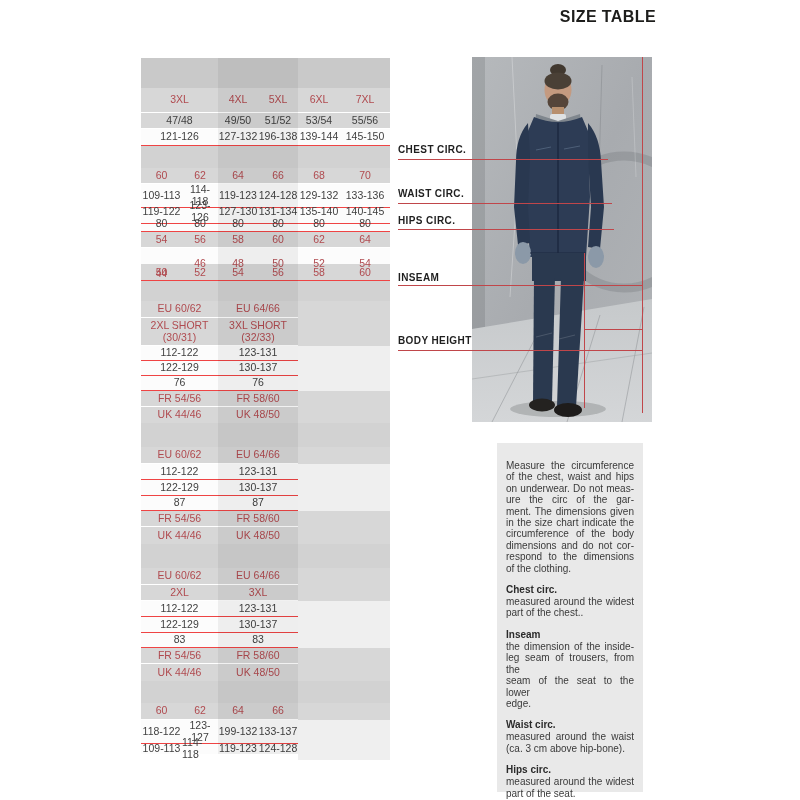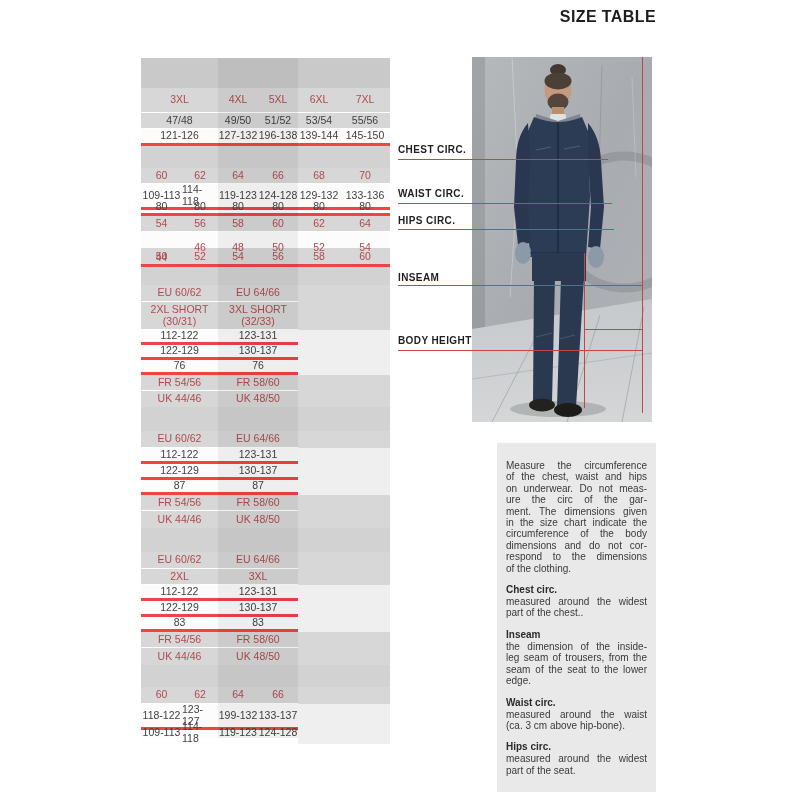--- a/index.html
+++ b/index.html
@@ -14,39 +14,39 @@
   .size-table{position:absolute;left:141px;top:58px;width:249px;}
   .band{position:absolute;left:77px;top:0;width:80px;height:100%;
         background:rgba(0,0,0,0.055);z-index:2;pointer-events:none;}
   .trow{display:grid;grid-template-columns:41px 36px 40px 40px 42px 50px;box-sizing:border-box;}
   .cell{display:flex;flex-direction:column;align-items:center;justify-content:center;
         font-size:10.5px;line-height:11.5px;color:#3f3f3f;box-sizing:border-box;}
   .cell.red{color:#b04a4f;}
   .row-gray{background:#d7d7d7;}
   .row-white{background:#fcfcfc;}
   .sep-white{border-bottom:1px solid #ffffff;}
-  .sep-gray{border-bottom:3px solid #ef4444;}
+  .sep-gray{border-bottom:1px solid #ef4444;text-align:center;}
   .filler{border-bottom:none;}
   .filler-gray{background:#d7d7d7;}
   .filler-light{background:#efefef;}
   .gap-row{background:#d2d2d2;}
   .spacer-row{background:#c9c9c9;}
 
   
   .photo{position:absolute;left:472px;top:57px;width:180px;height:365px;}
   .photo svg{display:block;width:100%;height:100%;}
 
   
   .mlabel{position:absolute;left:398px;font-size:10px;font-weight:700;letter-spacing:.4px;
           color:#1f1f1f;white-space:nowrap;}
   .hline{position:absolute;height:1px;background:#c0464a;}
   .vline{position:absolute;width:1px;background:#c0464a;}
 
   
-  .panel{position:absolute;left:497px;top:443px;width:159px;height:349px;background:#e9e9e9;
+  .panel{position:absolute;left:497px;top:443px;width:146px;height:349px;background:#e9e9e9;
          box-sizing:border-box;padding:17px 9px 0 9px;color:#3a3a3a;}
   .block{margin-bottom:10px;}
   .jline{font-size:10px;line-height:11.4px;text-align:justify;text-align-last:justify;}
   .lline{font-size:10px;line-height:11.4px;}
   .heading{font-size:10px;line-height:12px;font-weight:700;color:#2b2b2b;}
 </style>
 </head>
 <body>
 
 <div class="sheet">
@@ -140,20 +140,40 @@
             <div>119-123</div>
           </div>
           <div class="cell sep-gray" style="grid-column: span 1;">
             <div>124-128</div>
           </div>
           <div class="cell sep-gray" style="grid-column: span 1;">
             <div>129-132</div>
           </div>
           <div class="cell sep-gray" style="grid-column: span 1;">
             <div>133-136</div>
+          </div>
+        </div>
+        <div class="trow row-white" style="height: 16px;">
+          <div class="cell sep-gray" style="grid-column: span 1;">
+            <div>119-122</div>
+          </div>
+          <div class="cell sep-gray" style="grid-column: span 1;">
+            <div>123-126</div>
+          </div>
+          <div class="cell sep-gray" style="grid-column: span 1;">
+            <div>127-130</div>
+          </div>
+          <div class="cell sep-gray" style="grid-column: span 1;">
+            <div>131-134</div>
+          </div>
+          <div class="cell sep-gray" style="grid-column: span 1;">
+            <div>135-140</div>
+          </div>
+          <div class="cell sep-gray" style="grid-column: span 1;">
+            <div>140-145</div>
           </div>
         </div>
         <div class="trow row-white" style="height: 16px;">
           <div class="cell sep-gray" style="grid-column: span 1;">
             <div>80</div>
           </div>
           <div class="cell sep-gray" style="grid-column: span 1;">
             <div>80</div>
           </div>
           <div class="cell sep-gray" style="grid-column: span 1;">

